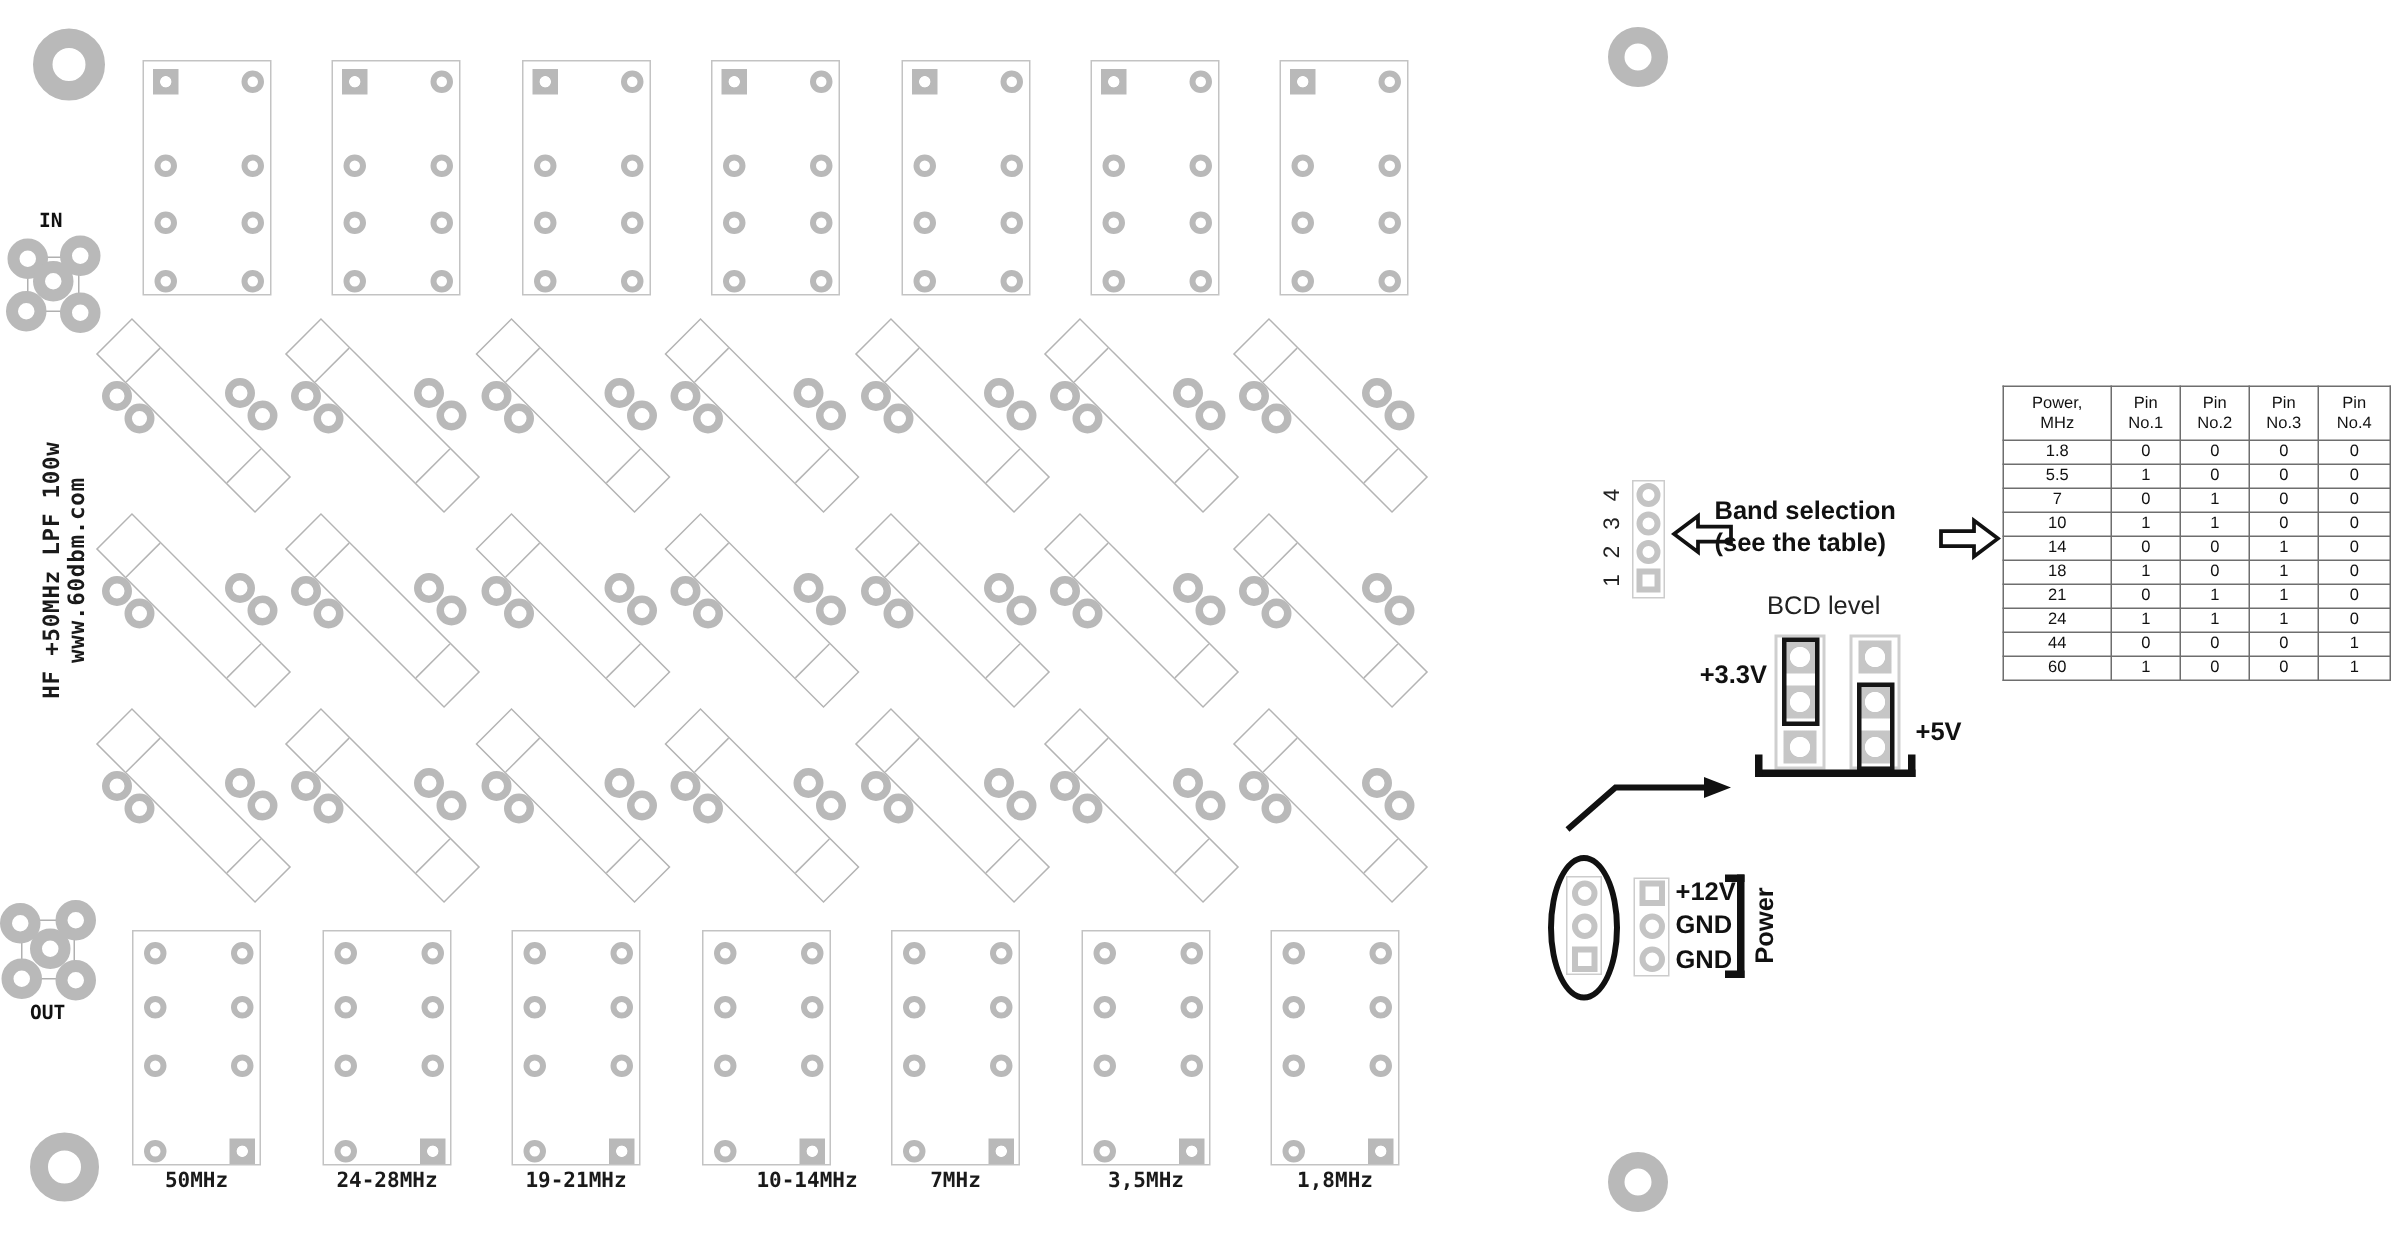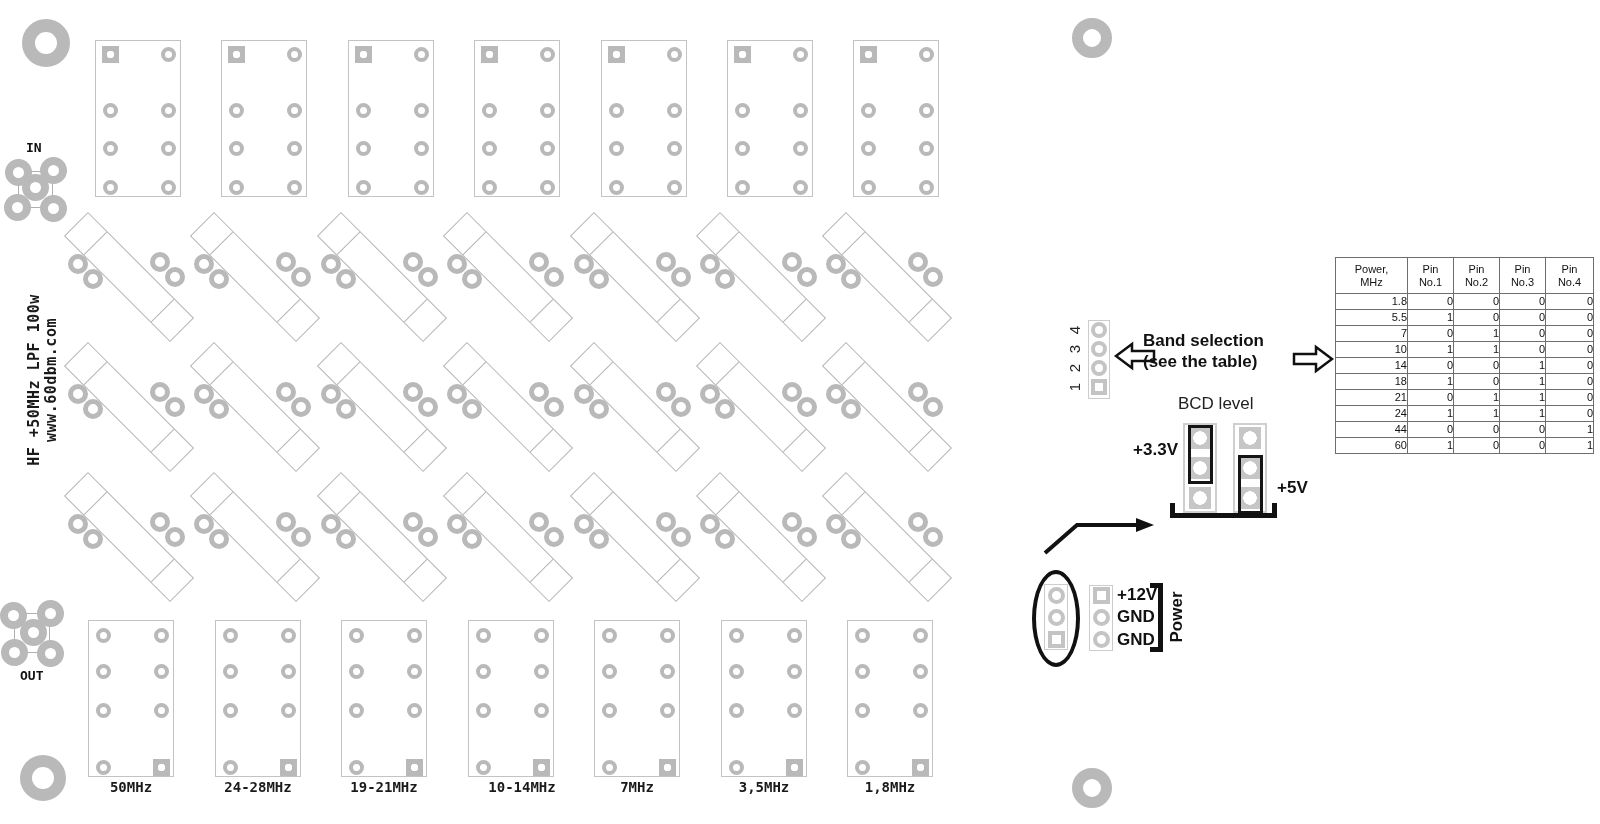--- a/index.html
+++ b/index.html
@@ -72,21 +72,21 @@
            border-bottom:5px solid #111; }
   .power-label { position:absolute; left:1142px; top:607px; width:70px; text-align:center;
            transform:rotate(-90deg); font:bold 17px "Liberation Sans", sans-serif; color:#111; }
 
   
   .band-table { position:absolute; left:1335px; top:257px; border-collapse:collapse;
            font:11px "Liberation Sans", sans-serif; color:#111; table-layout:fixed; }
   .band-table th, .band-table td { border:1px solid #6e6e6e; text-align:center;
            padding:0; font-weight:normal; line-height:13px; }
   .band-table th { height:35px; }
-  .band-table td { height:15px;text-align:right; }
+  .band-table td { height:15px; }
 </style>
 </head>
 <body>
 
 <div class="hole" style="left:22px;  top:19px;  width:48px; height:48px; border-width:13px;"></div>
 <div class="hole" style="left:1072px;top:18px;  width:40px; height:40px; border-width:11px;"></div>
 <div class="hole" style="left:20px;  top:755px; width:46px; height:46px; border-width:12px;"></div>
 <div class="hole" style="left:1072px;top:768px; width:40px; height:40px; border-width:11px;"></div>
 
 <div class="io-label" style="left:26px; top:140px;">IN</div>
@@ -404,21 +404,21 @@
       <span class="pad round" style="left: 6.5px; top: 81.5px; width: 15px; height: 15px; border-width: 4px; border-color: rgb(185, 185, 185);"></span>
       <span class="pad round" style="left: 64.5px; top: 81.5px; width: 15px; height: 15px; border-width: 4px; border-color: rgb(185, 185, 185);"></span>
       <span class="pad round" style="left: 6.5px; top: 138.5px; width: 15px; height: 15px; border-width: 4px; border-color: rgb(185, 185, 185);"></span>
       <span class="pad sqc" style="left: 63.5px; top: 137.5px; width: 17px; height: 17px; background: radial-gradient(circle, rgb(255, 255, 255) 3.5px, rgb(185, 185, 185) 4px);"></span>
     </div>
   </div>
 <div id="band-labels">
     <div class="band-label" style="left: 71px;">50MHz</div>
     <div class="band-label" style="left: 198px;">24-28MHz</div>
     <div class="band-label" style="left: 324px;">19-21MHz</div>
-    <div class="band-label" style="left: 462px;">10-14MHz</div>
+    <div class="band-label" style="left: 478px;">10-14MHz</div>
     <div class="band-label" style="left: 577px;">7MHz</div>
     <div class="band-label" style="left: 704px;">3,5MHz</div>
     <div class="band-label" style="left: 830px;">1,8MHz</div>
   </div>
 
 <div class="header4"></div>
 <div id="bs-pads">
     <span class="pad round" style="left: 1091px; top: 322px; width: 16px; height: 16px; border-width: 4px; border-color: rgb(196, 196, 196);"></span>
     <span class="pad round" style="left: 1091px; top: 341px; width: 16px; height: 16px; border-width: 4px; border-color: rgb(196, 196, 196);"></span>
     <span class="pad round" style="left: 1091px; top: 360px; width: 16px; height: 16px; border-width: 4px; border-color: rgb(196, 196, 196);"></span>

